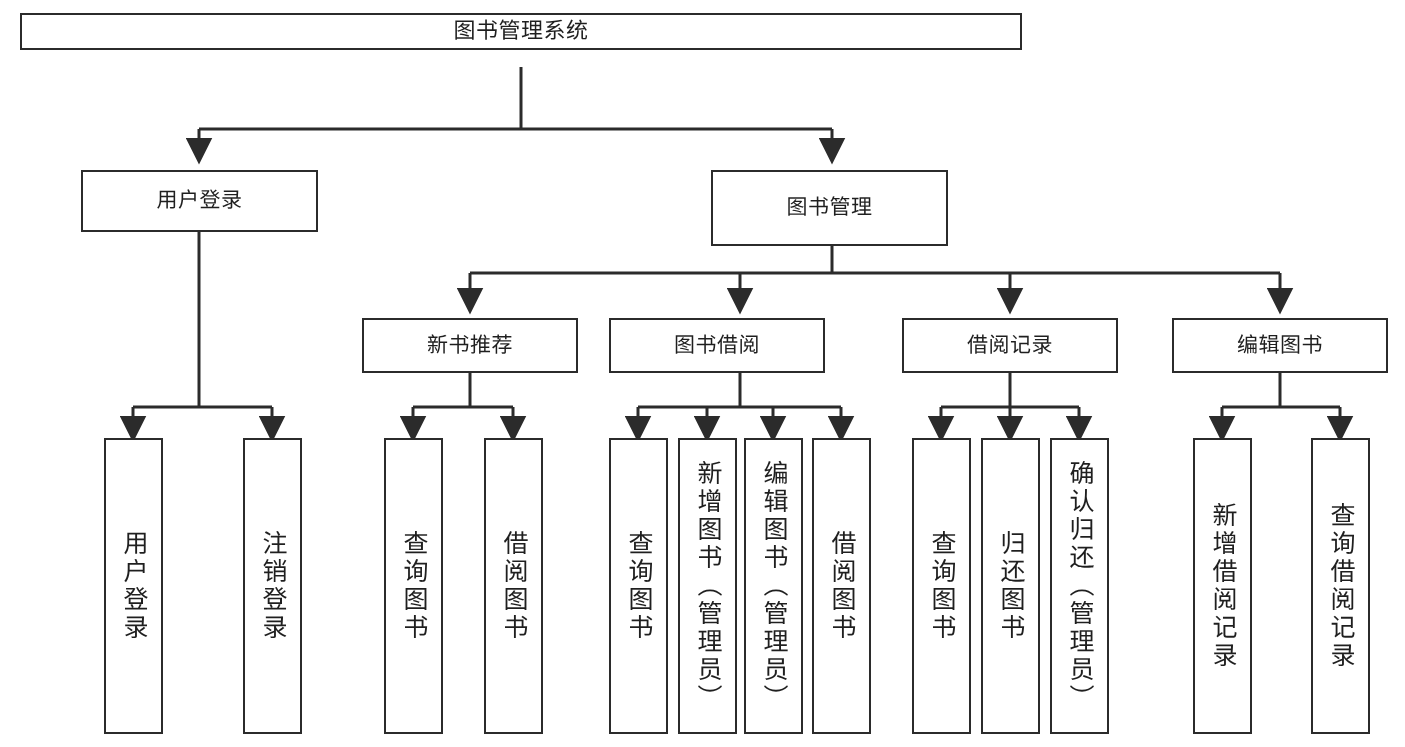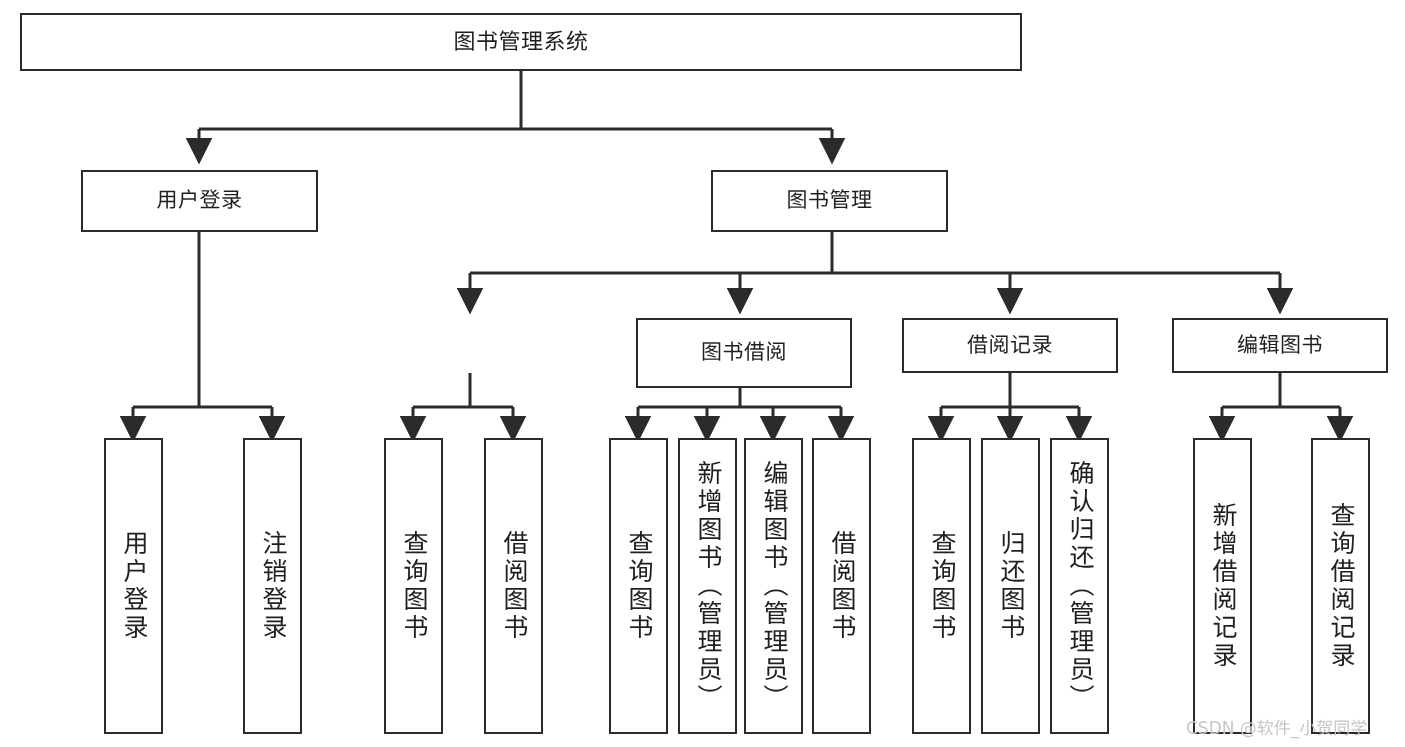--- a/index.html
+++ b/index.html
@@ -126,32 +126,35 @@
       <path d="M 1010 407 L 1010 438" marker-end="url(#arrow)"></path>
       <path d="M 1079 407 L 1079 438" marker-end="url(#arrow)"></path>
 
       <path d="M 1280 373 L 1280 407"></path>
       <path d="M 1222 407 L 1340 407"></path>
       <path d="M 1222 407 L 1222 438" marker-end="url(#arrow)"></path>
       <path d="M 1340 407 L 1340 438" marker-end="url(#arrow)"></path>
     </g>
   </svg>
 
-  <div class="node horiz root" style="left:20px; top:13px; width:1002px; height:58px;">
+  <div class="node horiz root" style="left:20px; top:13px; width:1002px; height:37px;">
     <span class="lbl">图书管理系统</span>
   </div>
 
   <div class="node horiz" style="left:81px; top:170px; width:237px; height:62px;">
     <span class="lbl">用户登录</span>
   </div>
-  <div class="node horiz" style="left:711px; top:170px; width:237px; height:62px;">
+  <div class="node horiz" style="left:711px; top:170px; width:237px; height:76px;">
     <span class="lbl">图书管理</span>
   </div>
 
-  <div class="node horiz" style="left:636px; top:318px; width:216px; height:70px;">
+  <div class="node horiz" style="left:362px; top:318px; width:216px; height:55px;">
+    <span class="lbl">新书推荐</span>
+  </div>
+  <div class="node horiz" style="left:609px; top:318px; width:216px; height:55px;">
     <span class="lbl">图书借阅</span>
   </div>
   <div class="node horiz" style="left:902px; top:318px; width:216px; height:55px;">
     <span class="lbl">借阅记录</span>
   </div>
   <div class="node horiz" style="left:1172px; top:318px; width:216px; height:55px;">
     <span class="lbl">编辑图书</span>
   </div>
 
   <div class="node vert" style="left:104px; top:438px; width:59px; height:296px;">
@@ -191,15 +194,14 @@
     <span class="lbl">确认归还（管理员）</span>
   </div>
 
   <div class="node vert" style="left:1193px; top:438px; width:59px; height:296px;">
     <span class="lbl">新增借阅记录</span>
   </div>
   <div class="node vert" style="left:1311px; top:438px; width:59px; height:296px;">
     <span class="lbl">查询借阅记录</span>
   </div>
 
-  <div class="watermark">CSDN @软件_小贺同学</div>
 
 </div>
 
 </body></html>

